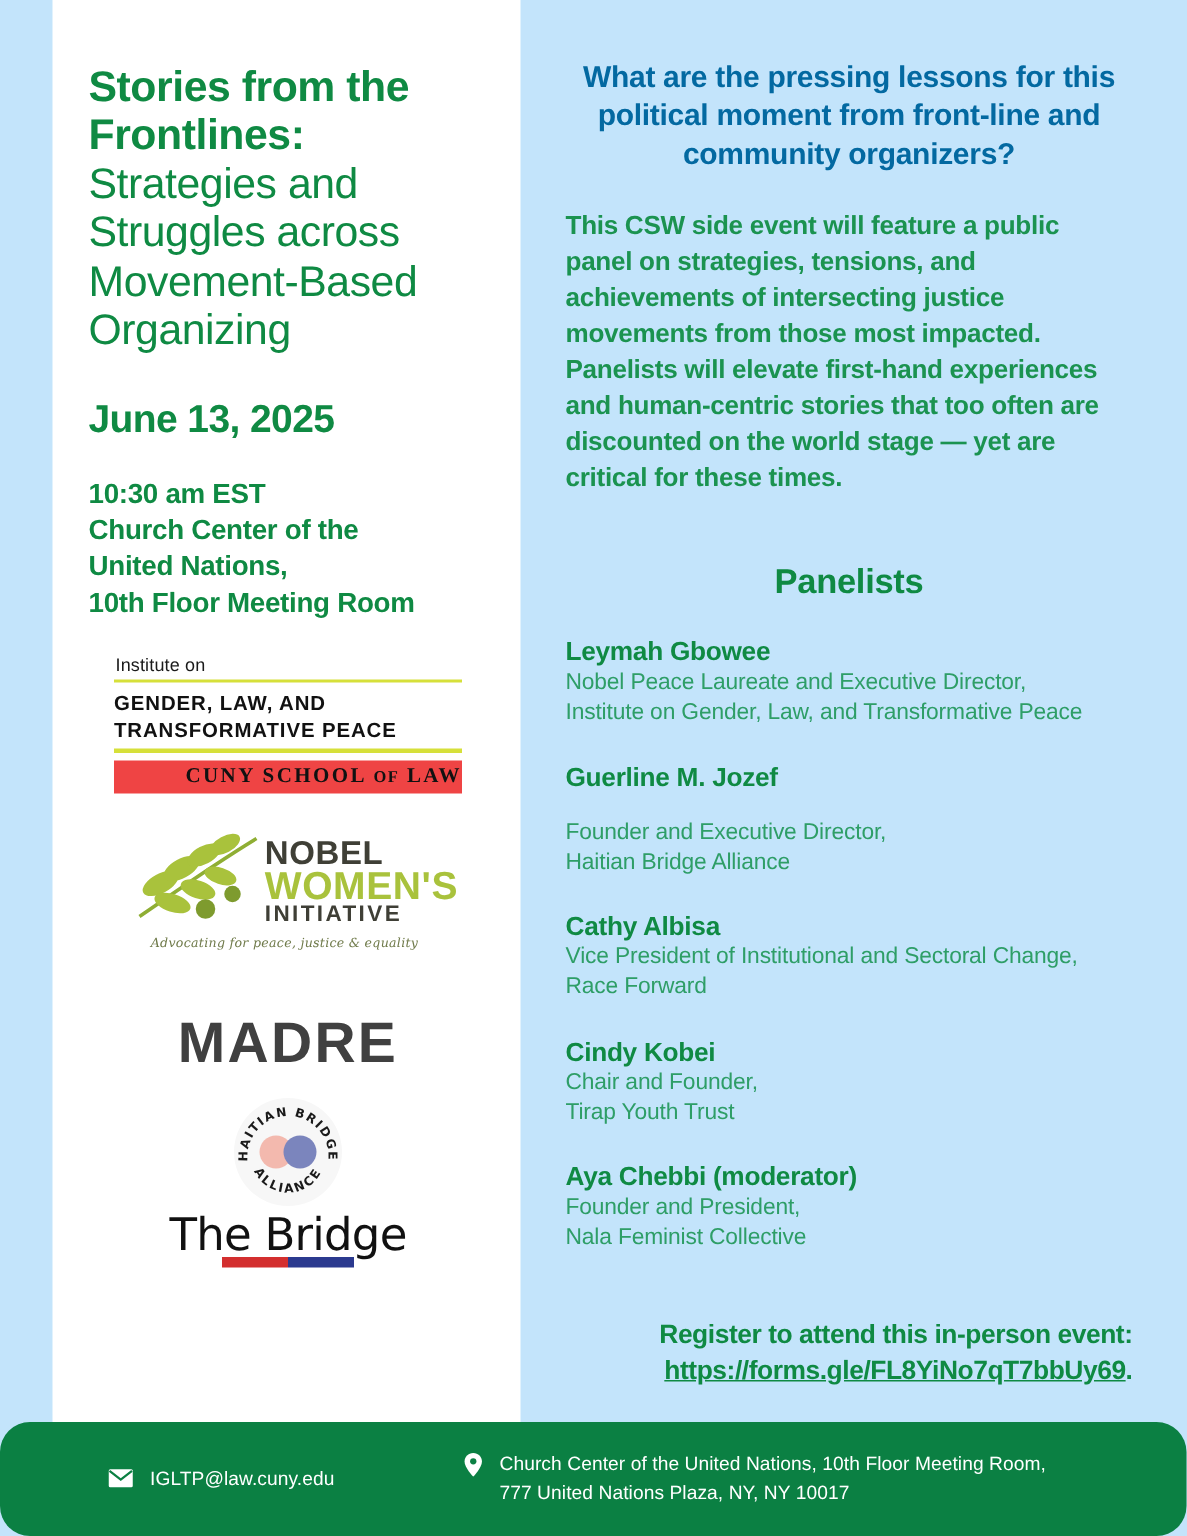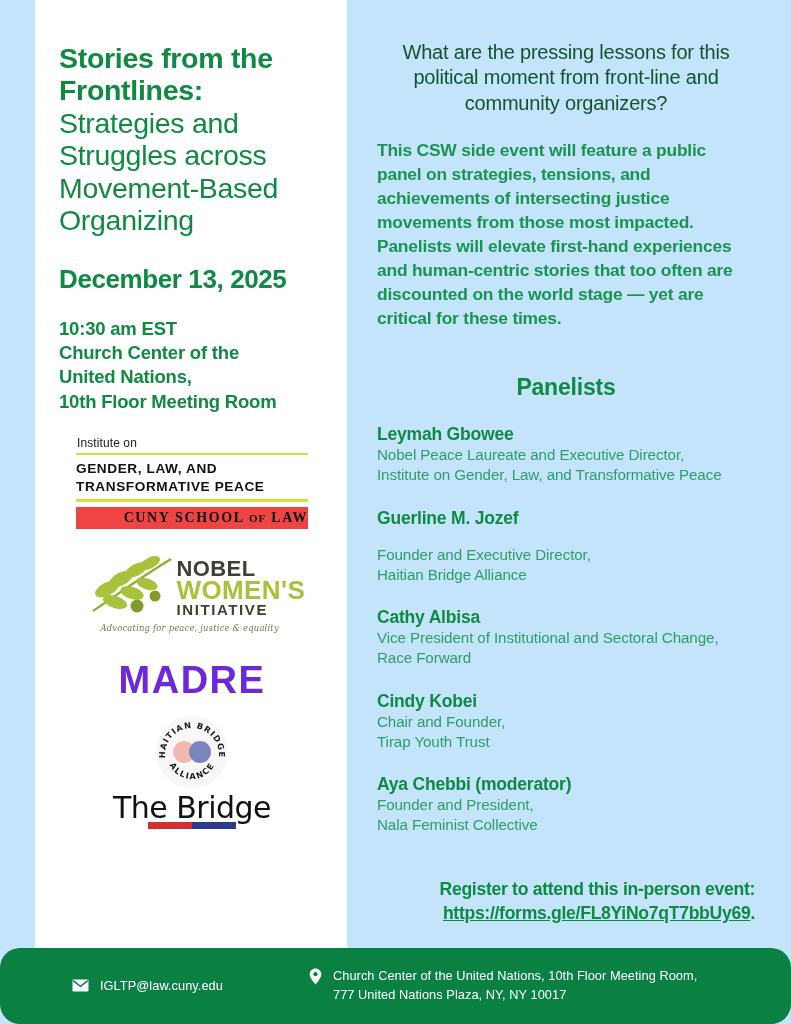--- a/index.html
+++ b/index.html
@@ -128,25 +128,25 @@
     text-align: left;
     font-family: "DejaVu Serif", serif;
     font-style: italic;
     font-size: 8.4px;
     color: #6f7a4a;
     letter-spacing: 0.2px;
   }
 
   
   .logo-madre {
-    margin-top: 16px;
+    margin-top: 32px;
     text-align: center;
     font-size: 38px;
     font-weight: 700;
-    color: #6d28d9;
+    color: #404040;
     letter-spacing: 1.5px;
   }
 
   
   .logo-hba {
     margin-top: 14px;
     width: 100%;
     display: flex;
     flex-direction: column;
     align-items: center;
@@ -204,22 +204,22 @@
     position: absolute;
     left: 347px;
     top: 0;
     width: 444px;
     height: 948px;
     padding: 40px 36px 0 30px;
   }
 
   .lead-question {
     font-size: 20px;
-    font-weight: 400;
-    color: #14532d;
+    font-weight: 700;
+    color: #0369a1;
     text-align: center;
     line-height: 1.27;
     letter-spacing: -0.2px;
     padding: 0 6px;
   }
 
   .lead-body {
     margin-top: 22px;
     font-size: 17.4px;
     font-weight: 700;
@@ -296,21 +296,21 @@
 
 <div class="flyer">
 
   <div class="left-panel">
 
     <div class="title-block">
       <div class="title-bold">Stories from the Frontlines:</div>
       <div class="title-light">Strategies and Struggles across Movement-Based Organizing</div>
     </div>
 
-    <div class="event-date">December 13, 2025</div>
+    <div class="event-date">June 13, 2025</div>
 
     <div class="event-where" style="white-space: pre-line;">10:30 am EST
 Church Center of the
 United Nations,
 10th Floor Meeting Room</div>
 
     <div class="logos">
 
       <div class="logo-cuny">
         <div class="cuny-institute-on">Institute on</div>

